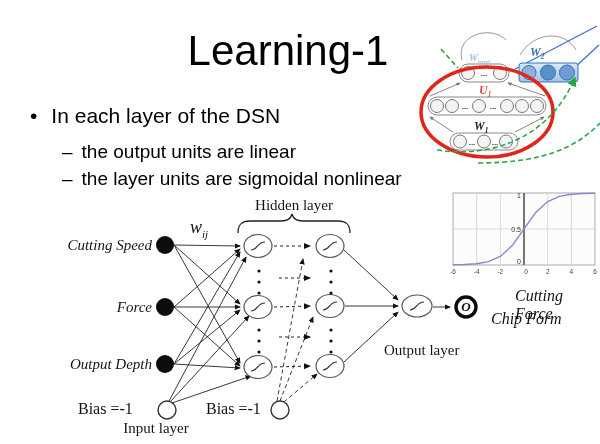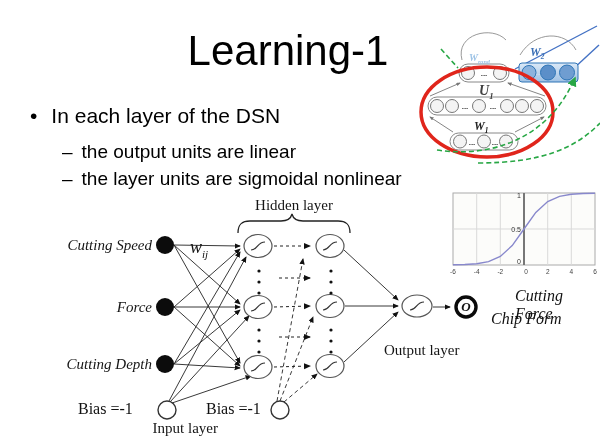--- a/index.html
+++ b/index.html
@@ -110,21 +110,21 @@
       <path d="M478,163 C542,163 576,148 600,123"></path>
     </g>
   </svg>
 
   <div class="abs modlabel serif" style="left:469px;top:53px;font-size:10px;color:#9dc3e6;">
     <span>W</span><sub>rand</sub>
   </div>
   <div class="abs modlabel serif" style="left:530px;top:46px;font-size:12px;color:#3b6fb5;">
     <span>W</span><sub>2</sub>
   </div>
-  <div class="abs modlabel serif" style="left:479px;top:84px;font-size:14px;color:#404040;">
+  <div class="abs modlabel serif" style="left:479px;top:84px;font-size:12px;color:#ef4444;">
     <span>U</span><sub>1</sub>
   </div>
   <div class="abs modlabel serif" style="left:474px;top:120px;font-size:12px;color:#222;">
     <span>W</span><sub>1</sub>
   </div>
 
   <svg style="left:445px;top:186px;" width="155" height="100" viewBox="445 186 155 100" font-family="Liberation Sans, sans-serif">
     <rect x="453" y="193" width="142" height="72" fill="#fcfcfa" stroke="#aaa"></rect>
     <g stroke="#d9d9d9" stroke-width="1">
       <line x1="476.7" y1="193" x2="476.7" y2="265"></line>
@@ -241,27 +241,27 @@
         <circle cx="331" cy="352" r="1.6"></circle>
     </g>
 
     <ellipse cx="417" cy="306" rx="15" ry="11" fill="#fff" stroke="#555" stroke-width="1.2"></ellipse>
     <path d="M-7,4 C0,4 -1,-4 7,-4" transform="translate(417,306)" fill="none" stroke="#333" stroke-width="1.2"></path>
 
     <circle cx="466" cy="307" r="10" fill="#fff" stroke="#0a0a0a" stroke-width="3.4"></circle>
   </svg>
 
   <div class="abs serif netlabel" style="left:234px;top:197px;width:120px;text-align:center;">Hidden layer</div>
-  <div class="abs serif it" style="left:190px;top:217px;font-size:18px;color:#111;margin-top:20px;">
+  <div class="abs serif it" style="left:190px;top:217px;font-size:18px;color:#111;">
     <span>w</span><sub style="font-size:11px;">ij</sub>
   </div>
   <div class="abs serif it netlabel" style="left:35px;top:237px;width:117px;text-align:right;">Cutting Speed</div>
   <div class="abs serif it netlabel" style="left:35px;top:299px;width:117px;text-align:right;">Force</div>
-  <div class="abs serif it netlabel" style="left:35px;top:356px;width:117px;text-align:right;">Cutting Depth</div>
+  <div class="abs serif it netlabel" style="left:35px;top:356px;width:117px;text-align:right;">Output Depth</div>
   <div class="abs serif" style="left:78px;top:400px;font-size:16px;">Bias =-1</div>
   <div class="abs serif" style="left:206px;top:400px;font-size:16px;">Bias =-1</div>
-  <div class="abs serif netlabel" style="left:134px;top:420px;width:84px;text-align:right;">Input layer</div>
+  <div class="abs serif netlabel" style="left:114px;top:420px;width:84px;text-align:center;">Input layer</div>
   <div class="abs serif netlabel" style="left:384px;top:342px;">Output layer</div>
   <div class="abs serif it" style="left:460px;top:299px;width:12px;text-align:center;font-size:13px;font-weight:bold;">O</div>
   <div class="abs serif it" style="left:486px;top:287px;font-size:16px;margin-left:29px;">Cutting Force</div>
   <div class="abs serif it" style="left:491px;top:310px;font-size:16px;">Chip Form</div>
 
 </div>
 
 </body></html>

